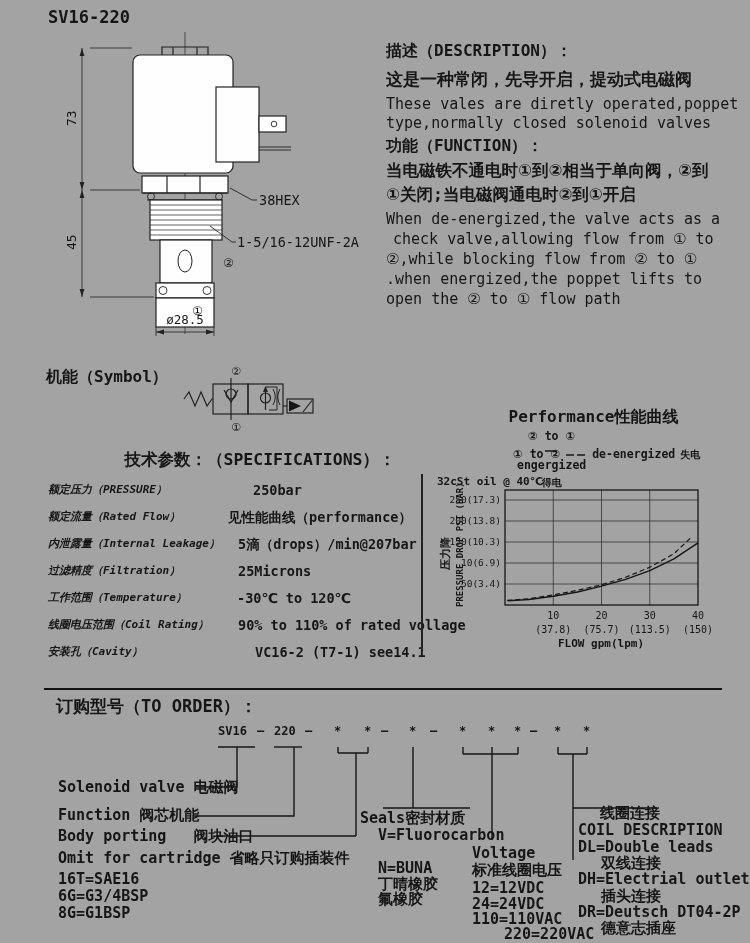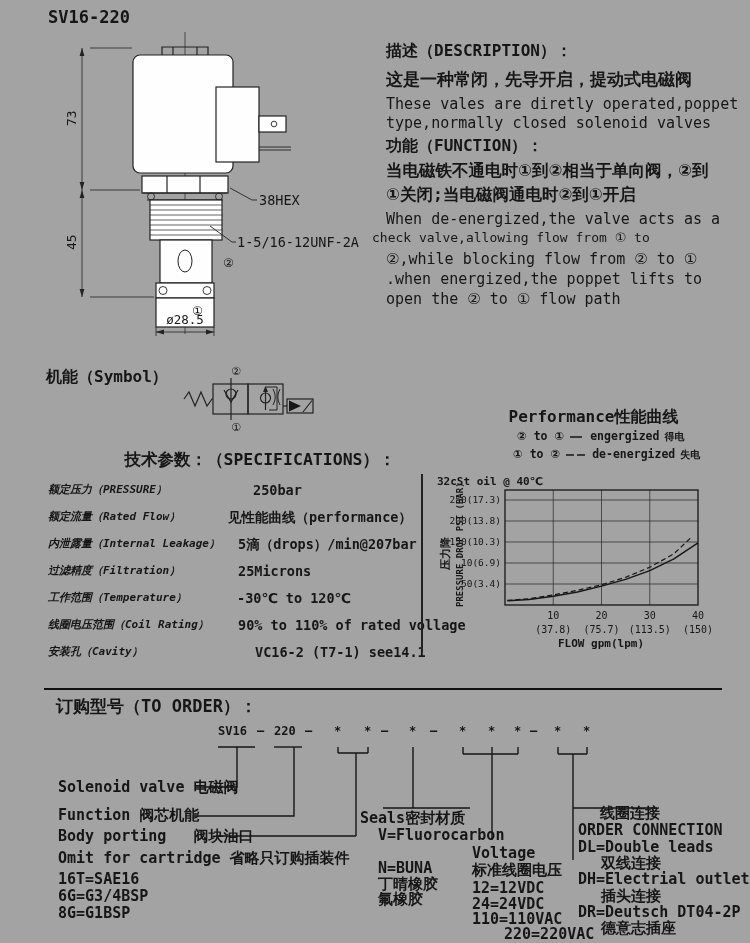--- a/index.html
+++ b/index.html
@@ -99,21 +99,21 @@
 
   <div>
     <div class="t b" style="left:386px;top:42px;font-size:16px;">描述（DESCRIPTION）：</div>
     <div class="t b" style="left:386px;top:70px;font-size:17px;">这是一种常闭，先导开启，提动式电磁阀</div>
     <div class="t" style="left:386px;top:96px;font-size:15px;">These vales are diretly operated,poppet</div>
     <div class="t" style="left:386px;top:115px;font-size:15px;">type,normally closed solenoid valves</div>
     <div class="t b" style="left:386px;top:137px;font-size:16px;">功能（FUNCTION）：</div>
     <div class="t b" style="left:386px;top:162px;font-size:16.5px;">当电磁铁不通电时①到②相当于单向阀，②到</div>
     <div class="t b" style="left:386px;top:186px;font-size:16.5px;">①关闭;当电磁阀通电时②到①开启</div>
     <div class="t" style="left:386px;top:211px;font-size:15px;">When de-energized,the valve acts as a</div>
-    <div class="t" style="left:372px;top:231px;font-size:13px;">check valve,allowing flow from ① to</div>
+    <div class="t" style="left:393px;top:231px;font-size:15px;">check valve,allowing flow from ① to</div>
     <div class="t" style="left:386px;top:251px;font-size:15px;">②,while blocking flow from ② to ①</div>
     <div class="t" style="left:386px;top:271px;font-size:15px;">.when energized,the poppet lifts to</div>
     <div class="t" style="left:386px;top:291px;font-size:15px;">open the ② to ① flow path</div>
   </div>
 
   <div class="t b" style="left:46px;top:368px;font-size:16px;">机能（Symbol）</div>
   <svg style="left:180px;top:360px;" width="165" height="76" viewBox="0 0 165 76">
     <g stroke="#222" fill="none" stroke-width="1.2">
       <path d="M4,39 l5,-7 l6,14 l6,-14 l6,14 l5,-7 L33,39"></path>
       <rect x="33" y="24" width="35" height="30"></rect>
@@ -150,21 +150,21 @@
     <span class="spec-value" style="top:590px;left:237px;">-30℃ to 120℃</span>
     <span class="spec-label" style="top:617px;">线圈电压范围（Coil Rating）</span>
     <span class="spec-value" style="top:617px;left:238px;">90% to 110% of rated vollage</span>
     <span class="spec-label" style="top:644px;">安装孔（Cavity）</span>
     <span class="spec-value" style="top:644px;left:255px;">VC16-2 (T7-1) see14.1</span>
   </div>
   <div class="vdivider"></div>
 
   <div>
     <div class="t b" style="left:437px;top:408px;width:313px;text-align:center;font-size:16px;">Performance性能曲线</div>
-    <div class="t leg" style="left:517px;top:430px;">
+    <div class="t leg" style="left:517px;top:430px;flex-direction:column;">
       <span>② to ①</span>
       <svg width="16" height="6" style="position:static;">
           <line x1="1" y1="3" x2="13" y2="3" stroke="#161616" stroke-width="1.5"></line>
         </svg>
       <span>engergized</span>
       <span class="cn">得电</span>
     </div>
     <div class="t leg" style="left:513px;top:448px;">
       <span>① to ②</span>
       <svg width="22" height="6" style="position:static;">
@@ -253,21 +253,21 @@
     <div class="t ord" style="left:378px;top:876px;">丁晴橡胶</div>
 
     <div class="t ord" style="left:472px;top:845px;">Voltage</div>
     <div class="t ord" style="left:472px;top:862px;">标准线圈电压</div>
     <div class="t ord" style="left:472px;top:880px;">12=12VDC</div>
     <div class="t ord" style="left:472px;top:896px;">24=24VDC</div>
     <div class="t ord" style="left:472px;top:911px;">110=110VAC</div>
     <div class="t ord" style="left:472px;top:926px;margin-left:32px;">220=220VAC</div>
 
     <div class="t ord" style="left:600px;top:805px;">线圈连接</div>
-    <div class="t ord" style="left:578px;top:822px;">ORDER CONNECTION</div>
+    <div class="t ord" style="left:578px;top:822px;">COIL DESCRIPTION</div>
     <div class="t ord" style="left:578px;top:839px;">DL=Double leads</div>
     <div class="t ord" style="left:601px;top:855px;">双线连接</div>
     <div class="t ord" style="left:578px;top:871px;">DH=Electrial outlet</div>
     <div class="t ord" style="left:601px;top:888px;">插头连接</div>
     <div class="t ord" style="left:578px;top:904px;">DR=Deutsch DT04-2P</div>
     <div class="t ord" style="left:601px;top:920px;">德意志插座</div>
   </div>
 
 </div>
 

